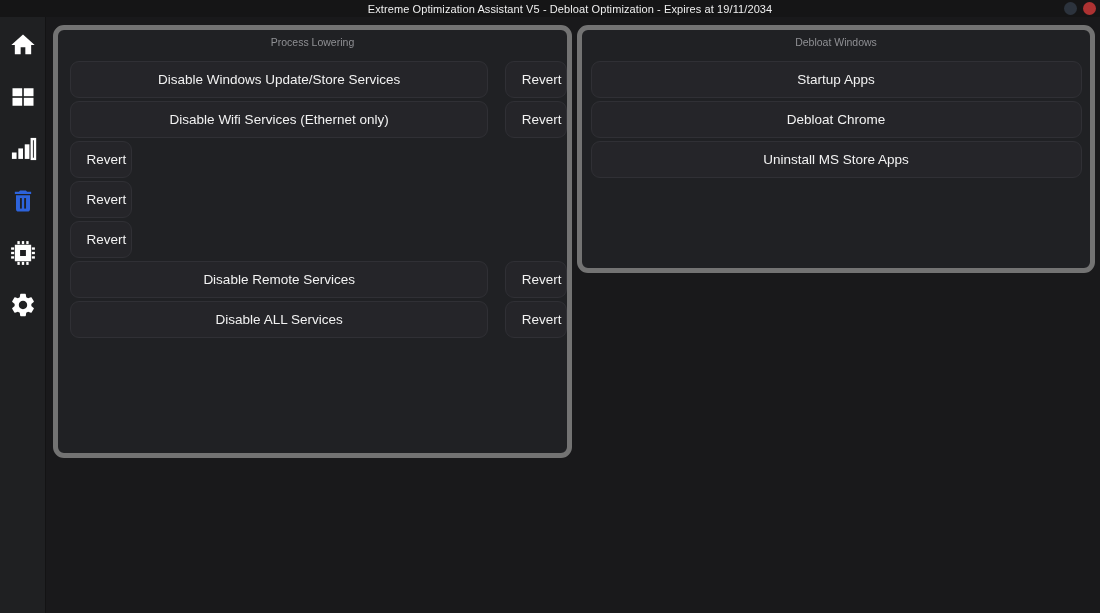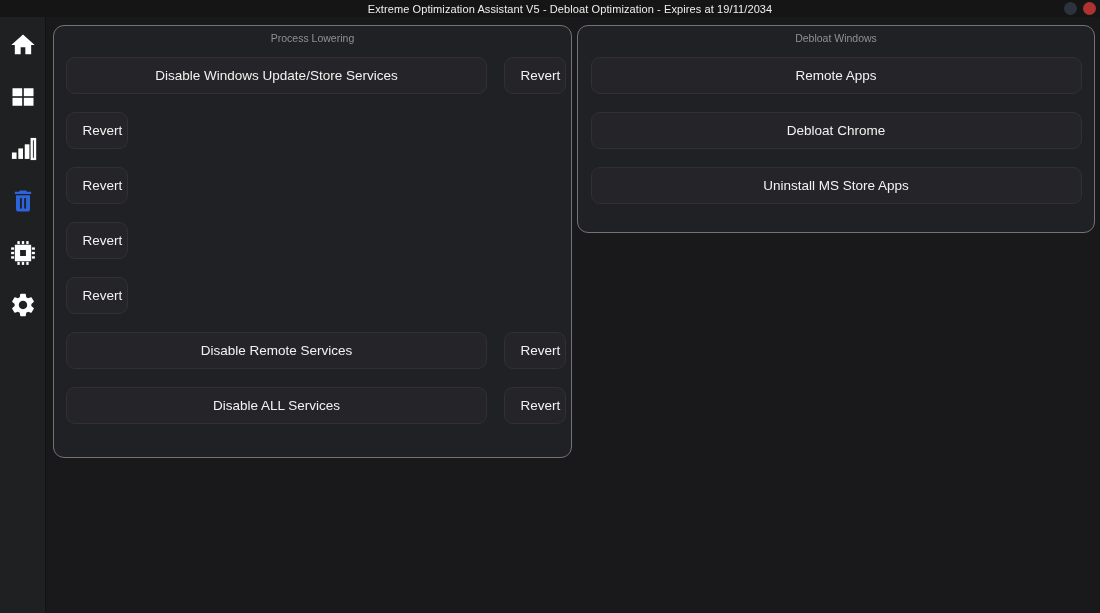--- a/index.html
+++ b/index.html
@@ -45,35 +45,35 @@
     cursor: pointer;
   }
   .side-item svg { width: 28px; height: 28px; fill: #ffffff; }
   .side-item.active svg { fill: #2d63db; }
   .side-item .stroke-bar { fill: none; stroke: #ffffff; stroke-width: 2; }
 
   
   .panel {
     position: absolute;
     background: #202124;
-    border: 1px solid #737373;
+    border: 5px solid #737373;
     border-radius: 11px;
   }
   .panel-left  { left: 53px; top: 25px; width: 519px; height: 433px; }
-  .panel-right { left: 577px; top: 25px; width: 518px; height: 208px; }
+  .panel-right { left: 577px; top: 25px; width: 518px; height: 248px; }
   .panel-title {
     margin-top: 6px;
     text-align: center;
     font-size: 10.5px;
     color: #8f9094;
   }
 
   .rows {
     margin-top: 13px;
-    display: flex; flex-direction: column; gap: 18px;
+    display: flex; flex-direction: column; gap: 3px;
   }
   .proc-row {
     display: flex; align-items: center;
     padding-left: 12px; gap: 17px;
   }
   .btn {
     background: #252529;
     border: 1px solid #303035;
     border-radius: 9px;
     height: 37px;
@@ -153,20 +153,21 @@
 
 <div class="panel panel-left">
   <div class="panel-title">Process Lowering</div>
   <div class="rows">
   <div class="proc-row">
     <button class="btn btn-main">Disable Windows Update/Store Services</button>
     <button class="btn btn-revert">Revert</button>
   </div>
 
   <div class="proc-row">
+    <button class="btn btn-main">Disable Wifi Services (Ethernet only)</button>
     <button class="btn btn-revert">Revert</button>
   </div>
 
   <div class="proc-row">
     <button class="btn btn-revert">Revert</button>
   </div>
 
   <div class="proc-row">
     <button class="btn btn-revert">Revert</button>
   </div>
@@ -183,20 +184,20 @@
   <div class="proc-row">
     <button class="btn btn-main">Disable ALL Services</button>
     <button class="btn btn-revert">Revert</button>
   </div>
 </div>
 </div>
 
 <div class="panel panel-right">
   <div class="panel-title">Debloat Windows</div>
   <div class="rows">
-  <button class="btn btn-wide">Remote Apps</button>
+  <button class="btn btn-wide">Startup Apps</button>
 
 
   <button class="btn btn-wide">Debloat Chrome</button>
 
   <button class="btn btn-wide">Uninstall MS Store Apps</button>
 </div>
 </div>
 
 </body></html>

